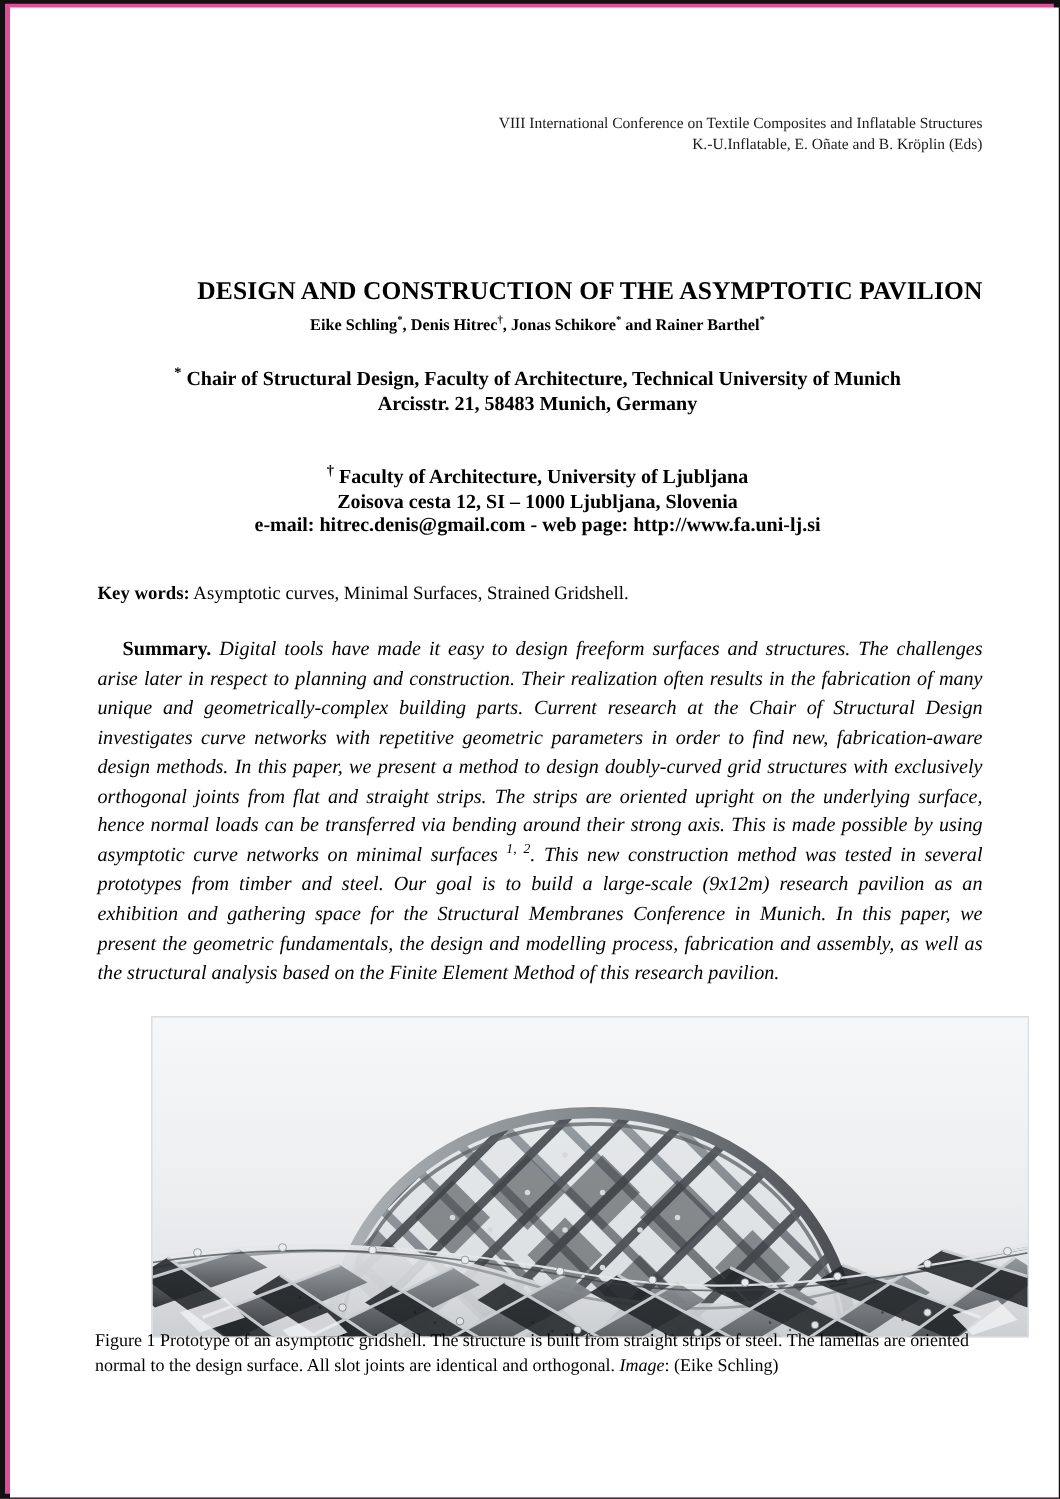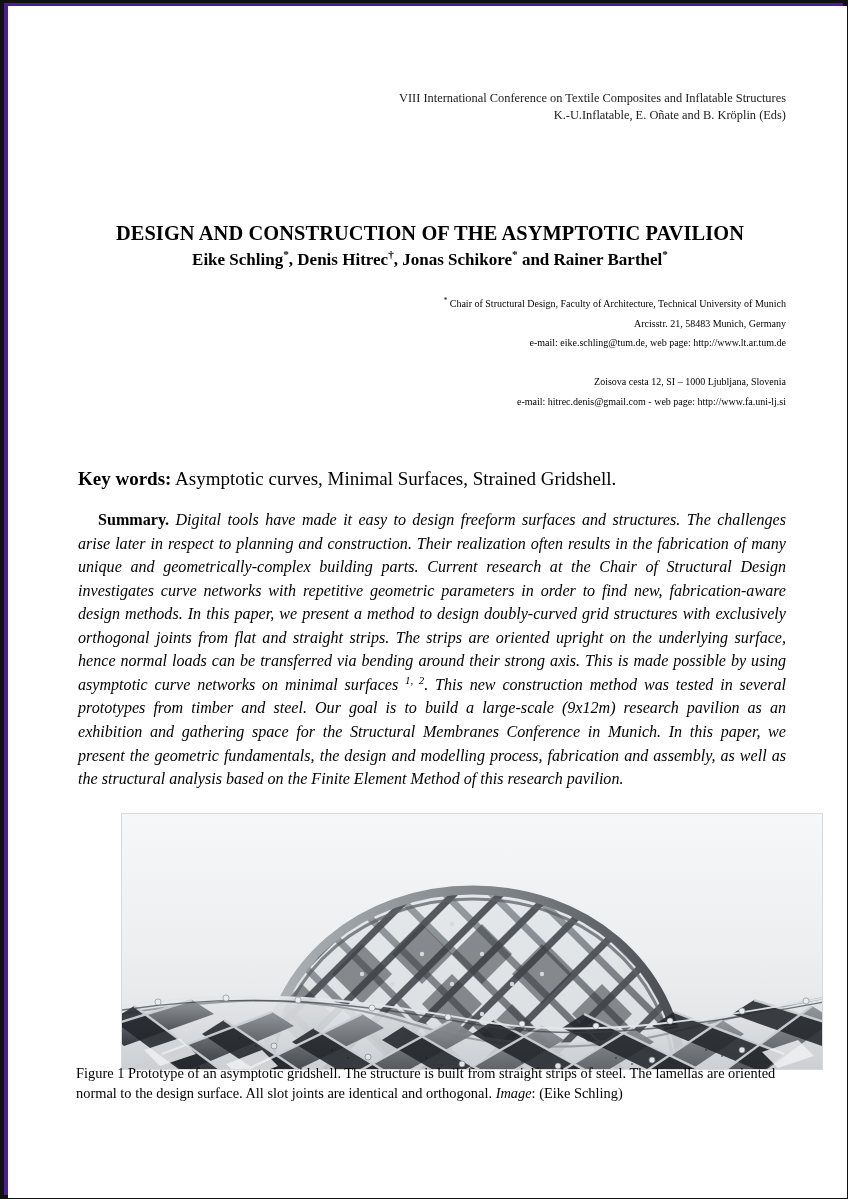--- a/index.html
+++ b/index.html
@@ -17,21 +17,21 @@
   .page-frame {
     position: absolute;
     left: 0; top: 0;
     width: 848px;
     height: 1199px;
     box-sizing: border-box;
     border-left: 4px solid #111111;
     border-right: 5px solid #111111;
     border-top: 3px solid #111111;
     border-bottom: 4px solid #111111;
-    background: #4c1d95;
+    background: #ec4899;
   }
   .page-inner {
     position: absolute;
     left: 4px; top: 3px;
     width: 839px;
     height: 1192px;
     background: #ffffff;
   }
 
   
@@ -45,69 +45,70 @@
     line-height: 16.6px;
     color: #1a1a1a;
   }
 
   
   .paper-title {
     position: absolute;
     left: 66px;
     top: 200px;
     width: 712px;
-    text-align: center;
+    text-align: right;
     font-size: 20.4px;
     font-weight: bold;
     letter-spacing: 0.1px;
     line-height: 26px;
   }
 
   
   .author-line {
     position: absolute;
     left: 66px;
     top: 242px;
     width: 712px;
     text-align: center;
-    font-size: 17px;
+    font-size: 13px;
     font-weight: bold;
     line-height: 24px;
   }
   .author-line sup {
     font-size: 0.66em;
     font-weight: bold;
     vertical-align: super;
     line-height: 0;
   }
 
   
   .affil {
     position: absolute;
     left: 66px;
     width: 712px;
-    text-align: right;
-    font-size: 10px;
+    text-align: center;
+    font-size: 16px;
     line-height: 19.6px;
+    font-weight: bold;
   }
   .affil-1 { top: 288px; }
   .affil-2 { top: 366px; }
   .affil sup {
     font-size: 0.72em;
     vertical-align: super;
     line-height: 0;
   }
 
   
   .keywords {
     position: absolute;
     left: 70px;
     top: 443px;
     width: 708px;
-    font-size: 19px;
+    font-size: 15px;
     line-height: 22px;
   }
   .keywords .kw-label { font-weight: bold; }
 
   
   .summary {
     position: absolute;
     left: 70px;
     top: 486px;
     width: 708px;
@@ -184,24 +185,24 @@
 
     <h1 class="paper-title">DESIGN AND CONSTRUCTION OF THE ASYMPTOTIC PAVILION</h1>
 
     <div class="author-line">
       <span>Eike Schling</span><sup>*</sup><span>, </span><span>Denis Hitrec</span><sup>†</sup><span>, </span><span>Jonas Schikore</span><sup>*</sup><span> and </span><span>Rainer Barthel</span><sup>*</sup>
     </div>
 
     <div class="affil affil-1">
       <div><sup>*</sup> <span>Chair of Structural Design, Faculty of Architecture, Technical University of Munich</span></div>
       <div>Arcisstr. 21, 58483 Munich, Germany</div>
-      <div>e-mail: eike.schling@tum.de, web page: http://www.lt.ar.tum.de</div>
     </div>
 
     <div class="affil affil-2">
+      <div><sup>†</sup> <span>Faculty of Architecture, University of Ljubljana</span></div>
       <div>Zoisova cesta 12, SI – 1000 Ljubljana, Slovenia</div>
       <div>e-mail: hitrec.denis@gmail.com - web page: http://www.fa.uni-lj.si</div>
     </div>
 
     <p class="keywords">
       <span class="kw-label">Key words:</span><span> Asymptotic curves, Minimal Surfaces, Strained Gridshell.</span>
     </p>
 
     <p class="summary">
       <span class="sum-label">Summary.</span><span> Digital tools have made it easy to design freeform surfaces and structures. The challenges arise later in respect to planning and construction. Their realization often results in the fabrication of many unique and geometrically-complex building parts. Current research at the Chair of Structural Design investigates curve networks with repetitive geometric parameters in order to find new, fabrication-aware design methods. In this paper, we present a method to design doubly-curved grid structures with exclusively orthogonal joints from flat and straight strips. The strips are oriented upright on the underlying surface, hence normal loads can be transferred via bending around their strong axis. This is made possible by using asymptotic curve networks on minimal surfaces </span><sup>1, 2</sup><span>. This new construction method was tested in several prototypes from timber and steel. Our goal is to build a large-scale (9x12m) research pavilion as an exhibition and gathering space for the Structural Membranes Conference in Munich. In this paper, we present the geometric fundamentals, the design and modelling process, fabrication and assembly, as well as the structural analysis based on the Finite Element Method of this research pavilion.</span>

